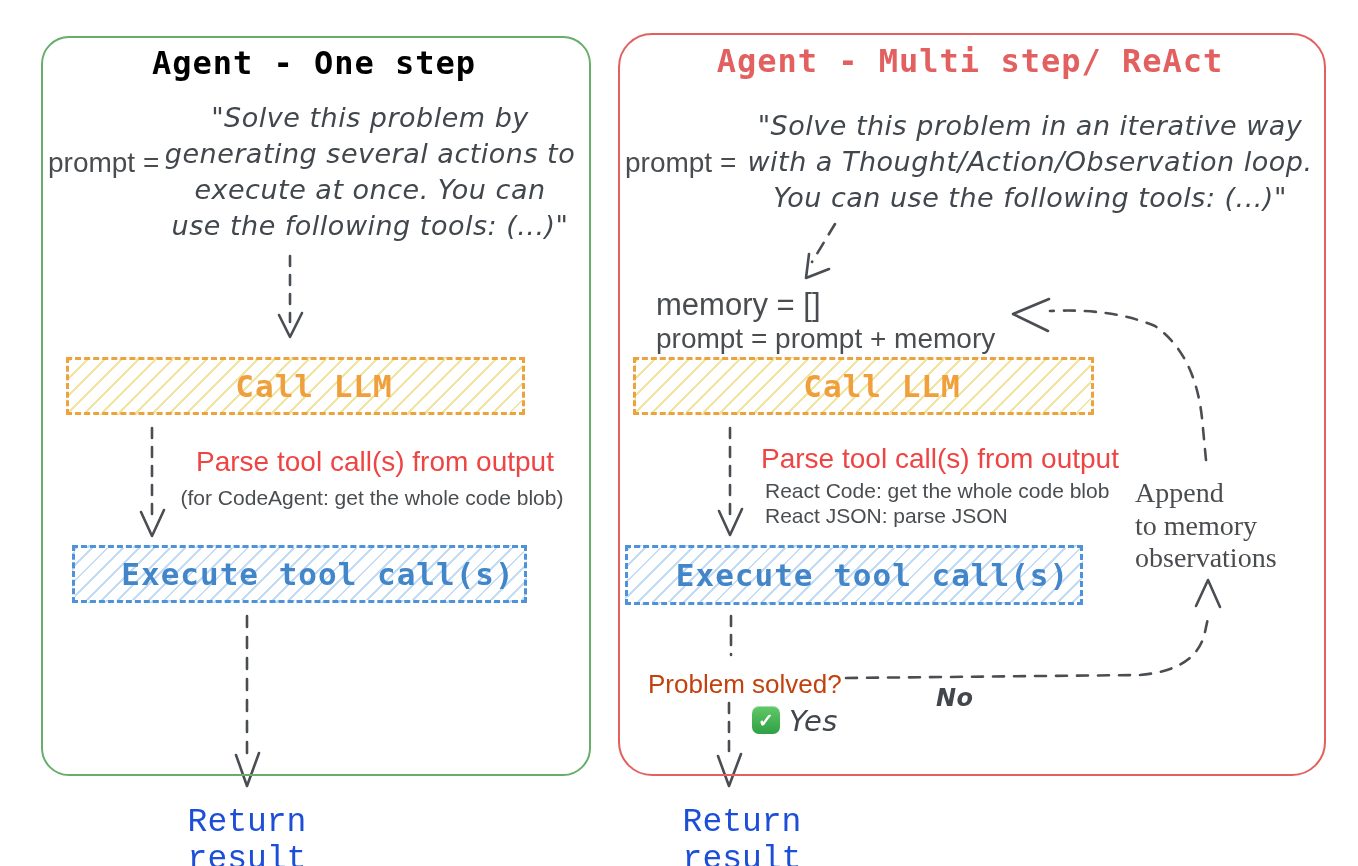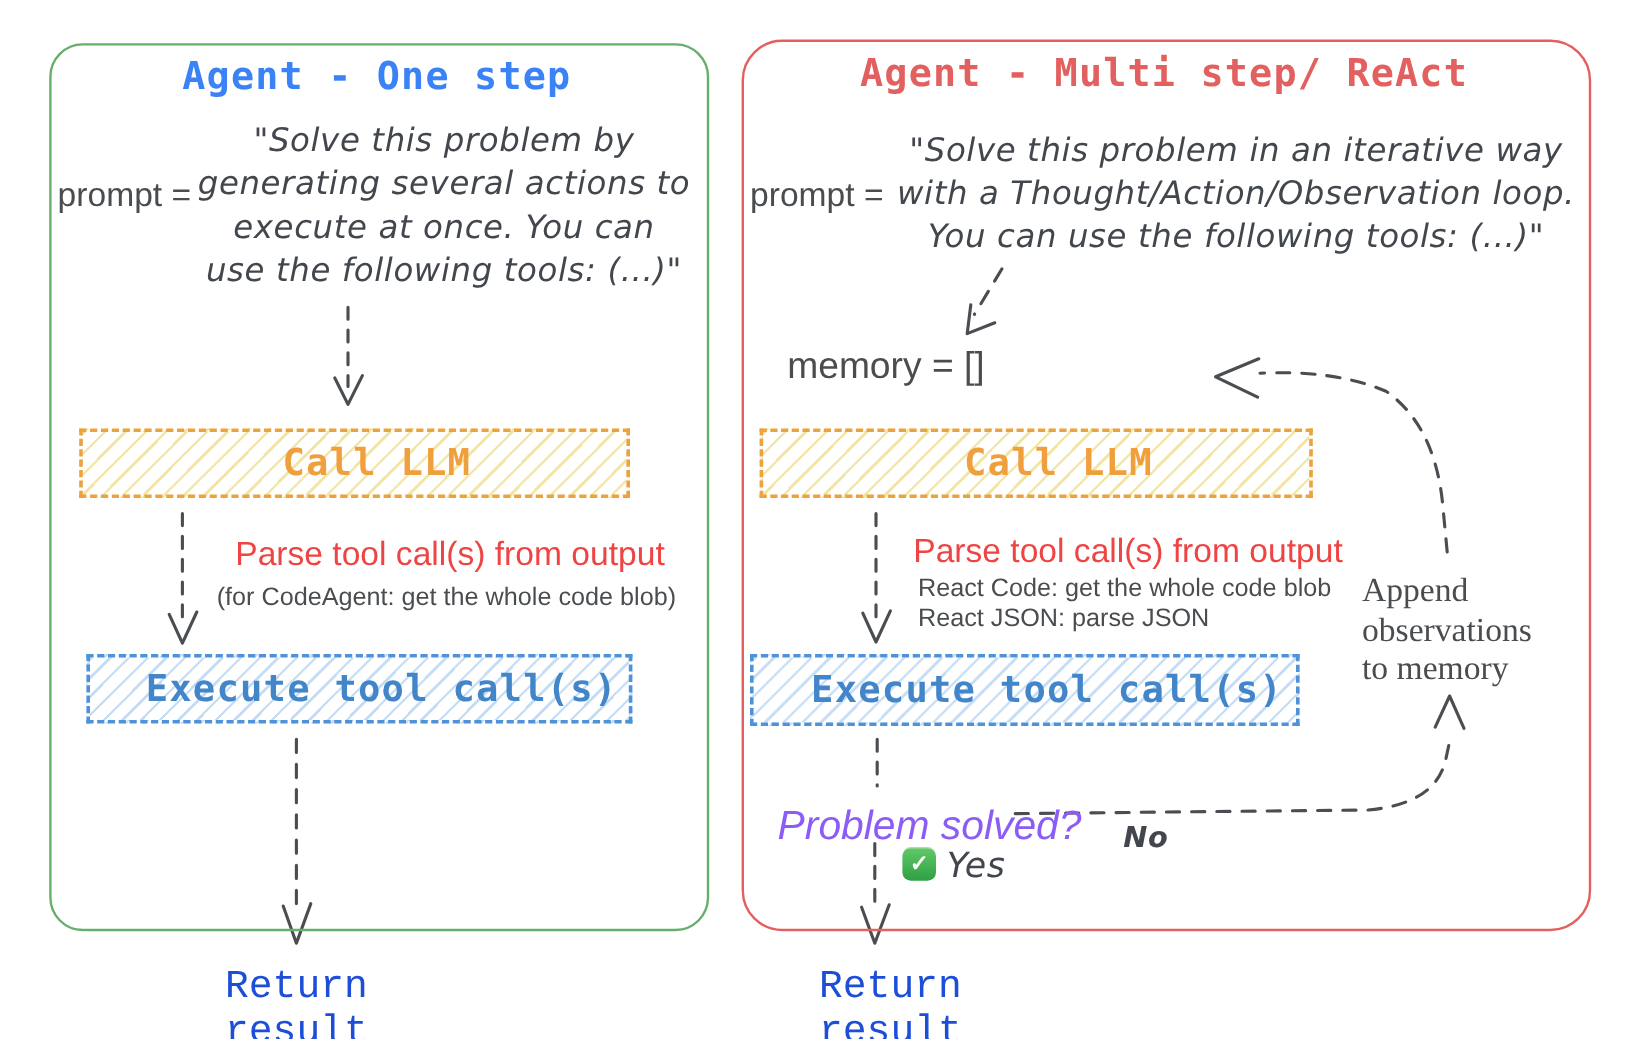--- a/index.html
+++ b/index.html
@@ -6,34 +6,34 @@
   #canvas{position:relative;width:1358px;height:866px;background:#ffffff;overflow:hidden;
           font-family:"Liberation Sans",sans-serif;}
   .abs{position:absolute;}
   .mono{font-family:"DejaVu Sans Mono",monospace;}
   .sans{font-family:"Liberation Sans",sans-serif;color:#4a4d50;}
   .hand{font-family:"DejaVu Sans",sans-serif;font-style:italic;color:#42474d;letter-spacing:0.5px;}
   .panel{position:absolute;background:transparent;}
   #left-panel{left:41px;top:36px;width:546px;height:736px;border:2px solid #67ae6b;border-radius:28px;}
   #right-panel{left:618px;top:33px;width:704px;height:739px;border:2px solid #e2605f;border-radius:34px;}
   .panel-title{font-size:32px;font-weight:bold;text-align:center;letter-spacing:1px;}
-  #left-title{left:41px;top:44px;width:546px;color:#3b82f6;}
+  #left-title{left:41px;top:44px;width:546px;color:#000000;}
   #right-title{left:618px;top:42px;width:704px;color:#e2605f;}
   .prompt-label{font-size:28px;color:#4a4d50;}
   .hand-block{text-align:center;font-size:27px;line-height:36px;}
   .hatch-box{position:absolute;display:flex;align-items:center;justify-content:center;
              font-size:31px;font-weight:bold;letter-spacing:1px;padding-left:37px;}
   .hatch-orange{border:3px dashed #eca33e;color:#efa03c;
      background:repeating-linear-gradient(135deg,#f1e3a0 0px,#f1e3a0 2px,rgba(255,255,255,0) 2px,rgba(255,255,255,0) 12px);}
   .hatch-blue{border:3px dashed #4e93d9;color:#4286c9;
      background:repeating-linear-gradient(135deg,#c3dcf5 0px,#c3dcf5 2px,rgba(255,255,255,0) 2px,rgba(255,255,255,0) 11px);}
   .parse-main{font-size:28px;color:#ef4444;}
   .parse-note{font-size:21px;color:#4a4d50;}
   .return-label{font-size:33px;color:#1d4ed8;text-align:center;font-family:Liberation Mono, monospace;}
-  #problem-solved{font-size:34px;color:#8b5cf6;font-style:italic;}
+  #problem-solved{font-size:26px;color:#c2410c;}
   #append-block{font-size:28px;line-height:32.5px;color:#4a4d50;font-family:Liberation Serif, serif;}
   #yes-check{left:752px;top:706px;width:28px;height:28px;border-radius:7px;
      background:linear-gradient(180deg,#62c968,#2ea044);display:flex;align-items:center;justify-content:center;
      color:#ffffff;font-weight:bold;font-size:19px;box-shadow:inset 0 1px 0 rgba(255,255,255,.45);}
   #yes-label{left:789px;top:704px;font-size:29px;font-weight:normal;}
   #no-label{left:936px;top:684px;font-size:24px;font-weight:bold;}
   svg#arrows{position:absolute;left:0;top:0;pointer-events:none;}
 </style>
 </head>
 <body>
@@ -93,33 +93,34 @@
 
   <div class="abs prompt-label" style="left:625px;top:147px;">prompt =</div>
 
   <div class="abs hand hand-block" style="left:740px;top:108px;width:580px;">
     <div>"Solve this problem in an iterative way</div>
     <div>with a Thought/Action/Observation loop.</div>
     <div>You can use the following tools: (...)"</div>
   </div>
 
   <div class="abs sans" style="left:656px;top:287px;font-size:31px;">memory = []</div>
+  <div class="abs sans" style="left:656px;top:323px;font-size:28px;">prompt = prompt + memory</div>
 
   <div class="hatch-box hatch-orange mono" style="left:633px;top:357px;width:418px;height:52px;">
     <span>Call LLM</span>
   </div>
 
   <div class="abs parse-main" style="left:760px;top:443px;width:360px;text-align:center;">Parse tool call(s) from output</div>
   <div class="abs parse-note" style="left:765px;top:504px;">React JSON: parse JSON</div>
   <div class="abs parse-note" style="left:765px;top:479px;">React Code: get the whole code blob</div>
 
   <div class="abs" id="append-block" style="left:1135px;top:477px;">
     <div>Append</div>
+    <div>to memory</div>
     <div>observations</div>
-    <div>to memory</div>
   </div>
 
   <div class="hatch-box hatch-blue mono" style="left:625px;top:545px;width:415px;height:54px;">
     <span>Execute tool call(s)</span>
   </div>
 
   <div class="abs" id="problem-solved" style="left:648px;top:669px;">Problem solved?</div>
 
   <div class="abs" id="yes-check">
     <span>✓</span>

